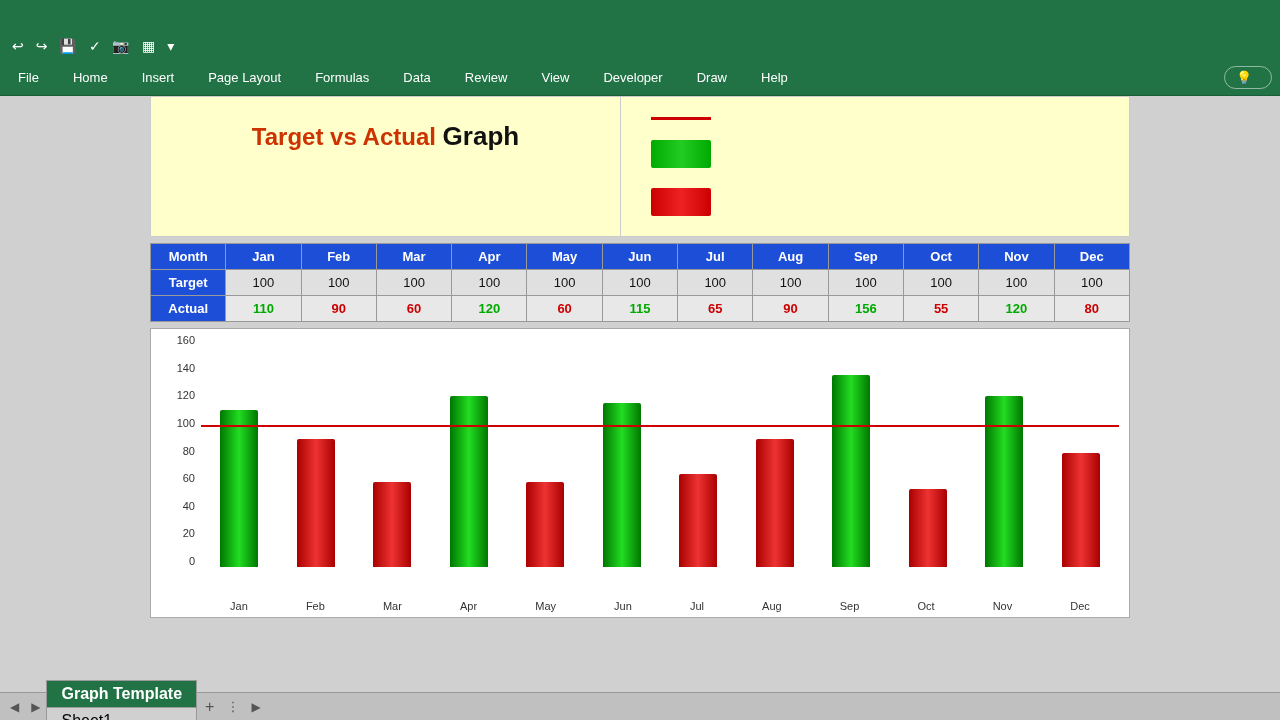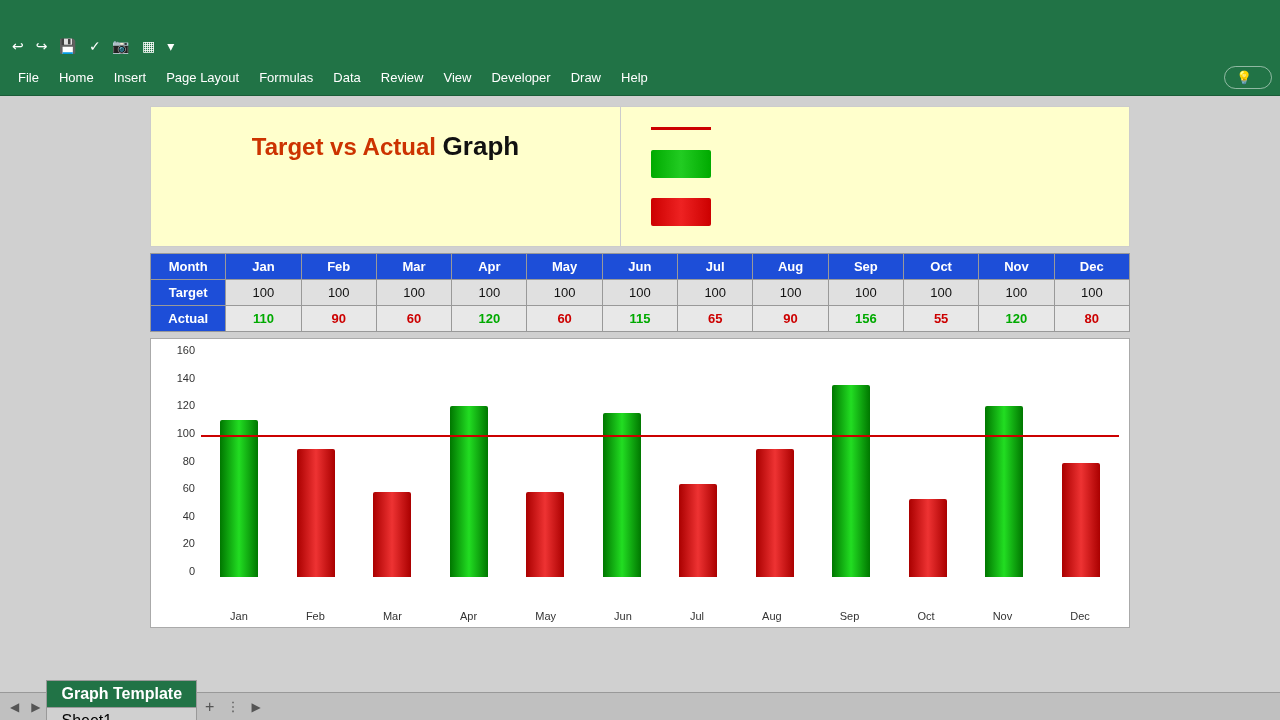--- a/index.html
+++ b/index.html
@@ -46,21 +46,21 @@
       display: flex;
       align-items: center;
     }
     
     #menu-bar {
       background: #217346;
       height: 36px;
       display: flex;
       align-items: center;
       padding: 0 8px;
-      gap: 0;
+      gap: 14px;
       border-bottom: 1px solid #1a5c38;
     }
     .menu-item {
       color: white;
       padding: 6px 10px;
       cursor: pointer;
       border-radius: 2px;
       font-size: 13px;
     }
     .tell-me {
@@ -76,21 +76,20 @@
       cursor: pointer;
     }
 
     
     #main-content {
       background: #d0d0d0;
       height: calc(720px - 32px - 28px - 36px - 28px);
       display: flex;
       flex-direction: column;
       align-items: center;
-      padding: 10px;
       gap: 6px;
     }
 
     
     #info-box {
       display: flex;
       width: 980px;
       background: #ffffcc;
       border: 1px solid #ccc;
     }

